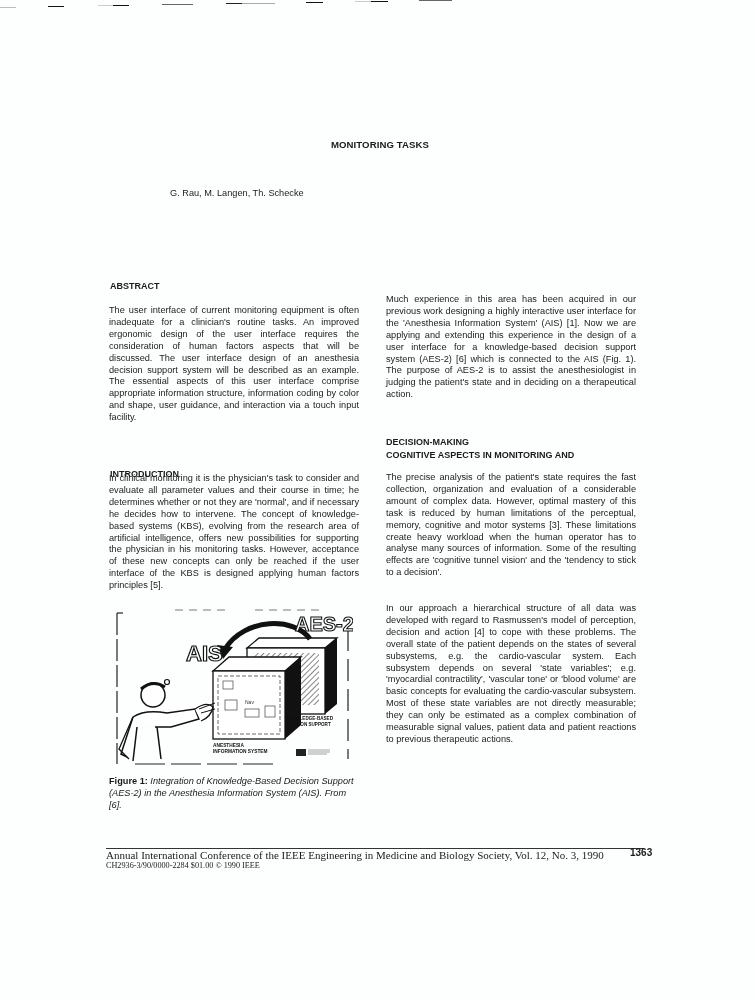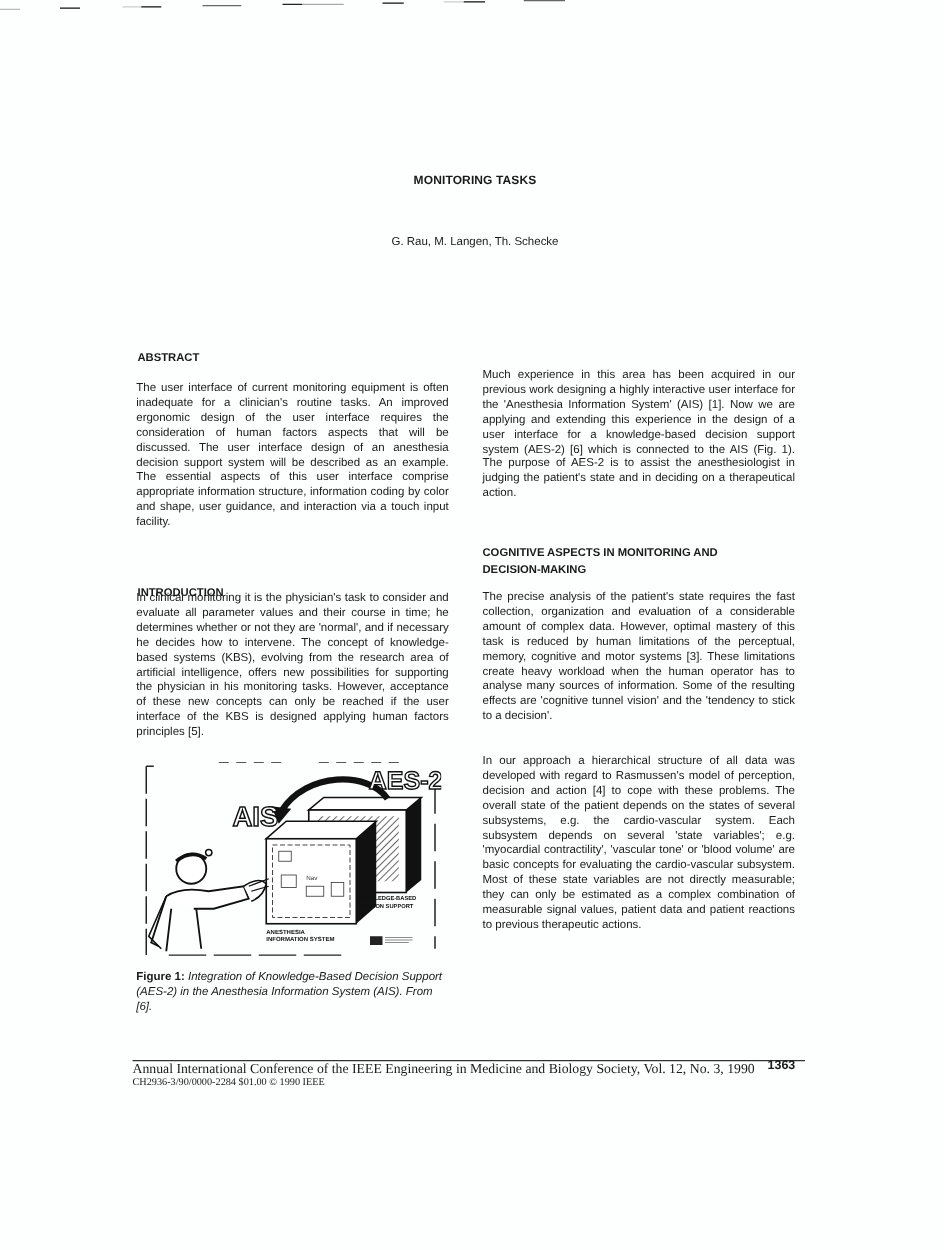--- a/index.html
+++ b/index.html
@@ -6,40 +6,40 @@
   body {
     width: 755px; height: 1000px; background: #fdfefe; position: relative; overflow: hidden;
     font-family: "Liberation Sans", sans-serif; color: #1a1a1a;
   }
   .scan-marks { position: absolute; left: 0; top: 0; width: 755px; height: 8px; }
   .scan-marks span { position: absolute; top: 0; height: 1px; }
   .title {
     position: absolute; left: 170px; top: 138px; width: 420px; text-align: center;
     font-weight: bold; font-size: 9.6px; line-height: 13px; letter-spacing: 0.1px;
   }
-  .authors { position: absolute; left: 170px; top: 188px; width: 420px; text-align: center; font-size: 9.2px; }
+  .authors { position: absolute; left: 170px; top: 188px; width: 420px; text-align: left; font-size: 9.2px; }
   .affil { position: absolute; left: 170px; top: 225px; width: 420px; text-align: center; font-size: 9.2px; line-height: 12.4px; }
   .heading { position: absolute; text-align: left; font-weight: bold; font-size: 9px; line-height: 12.6px; }
   .para {
     position: absolute; font-size: 9.2px; line-height: 11.9px; text-align: justify; margin: 0;
   }
   .figure {
     position: absolute; left: 115px; top: 609px; width: 238px; height: 162px;
   }
   .caption {
     position: absolute; left: 109px; top: 775px; width: 250px; font-size: 9.2px; line-height: 12px;
   }
   .caption b { font-style: normal; }
   .caption i { font-style: italic; }
   .footer-rule { position: absolute; left: 106px; top: 848px; width: 538px; height: 1px; background: #333; }
   .footer-line1 {
     position: absolute; left: 106px; top: 849px; width: 505px;
     font-family: "Liberation Serif", serif; font-size: 11px; white-space: nowrap;
   }
-  .page-num { position: absolute; left: 614px; top: 847px; font-weight: bold; font-size: 10px; font-family: "Liberation Sans", sans-serif; text-align: center; }
+  .page-num { position: absolute; left: 630px; top: 847px; font-weight: bold; font-size: 10px; font-family: "Liberation Sans", sans-serif; text-align: center; }
   .footer-line2 {
     position: absolute; left: 106px; top: 861px; font-family: "Liberation Serif", serif; font-size: 8.2px; white-space: nowrap;
   }
 </style>
 </head>
 <body>
 
 <div class="scan-marks">
   <span style="left:0;width:16px;background:#bbb;top:7px"></span>
   <span style="left:48px;width:16px;background:#111;top:6px"></span>
@@ -123,22 +123,22 @@
   </svg>
 </div>
 
 <div class="caption">
   <b>Figure 1:</b><i> Integration of Knowledge-Based Decision Support (AES-2) in the Anesthesia Information System (AIS). From [6].</i>
 </div>
 
 <p class="para" style="left:386px;top:294px;width:250px;">Much experience in this area has been acquired in our previous work designing a highly interactive user interface for the 'Anesthesia Information System' (AIS) [1]. Now we are applying and extending this experience in the design of a user interface for a knowledge-based decision support system (AES-2) [6] which is connected to the AIS (Fig. 1). The purpose of AES-2 is to assist the anesthesiologist in judging the patient's state and in deciding on a therapeutical action.</p>
 
 <div class="heading" style="left:386px;top:436px;width:250px;">
+  <div>DECISION-MAKING</div>
   <div>COGNITIVE ASPECTS IN MONITORING AND</div>
-  <div>DECISION-MAKING</div>
 </div>
 <p class="para" style="left:386px;top:472px;width:250px;">The precise analysis of the patient's state requires the fast collection, organization and evaluation of a considerable amount of complex data. However, optimal mastery of this task is reduced by human limitations of the perceptual, memory, cognitive and motor systems [3]. These limitations create heavy workload when the human operator has to analyse many sources of information. Some of the resulting effects are 'cognitive tunnel vision' and the 'tendency to stick to a decision'.</p>
 <p class="para" style="left:386px;top:603px;width:250px;">In our approach a hierarchical structure of all data was developed with regard to Rasmussen's model of perception, decision and action [4] to cope with these problems. The overall state of the patient depends on the states of several subsystems, e.g. the cardio-vascular system. Each subsystem depends on several 'state variables'; e.g. 'myocardial contractility', 'vascular tone' or 'blood volume' are basic concepts for evaluating the cardio-vascular subsystem. Most of these state variables are not directly measurable; they can only be estimated as a complex combination of measurable signal values, patient data and patient reactions to previous therapeutic actions.</p>
 
 <div class="footer-rule"></div>
 <div class="footer-line1">Annual International Conference of the IEEE Engineering in Medicine and Biology Society, Vol. 12, No. 3, 1990</div>
 <div class="page-num">1363</div>
 <div class="footer-line2">CH2936-3/90/0000-2284 $01.00 © 1990 IEEE</div>
 
 </body></html>

